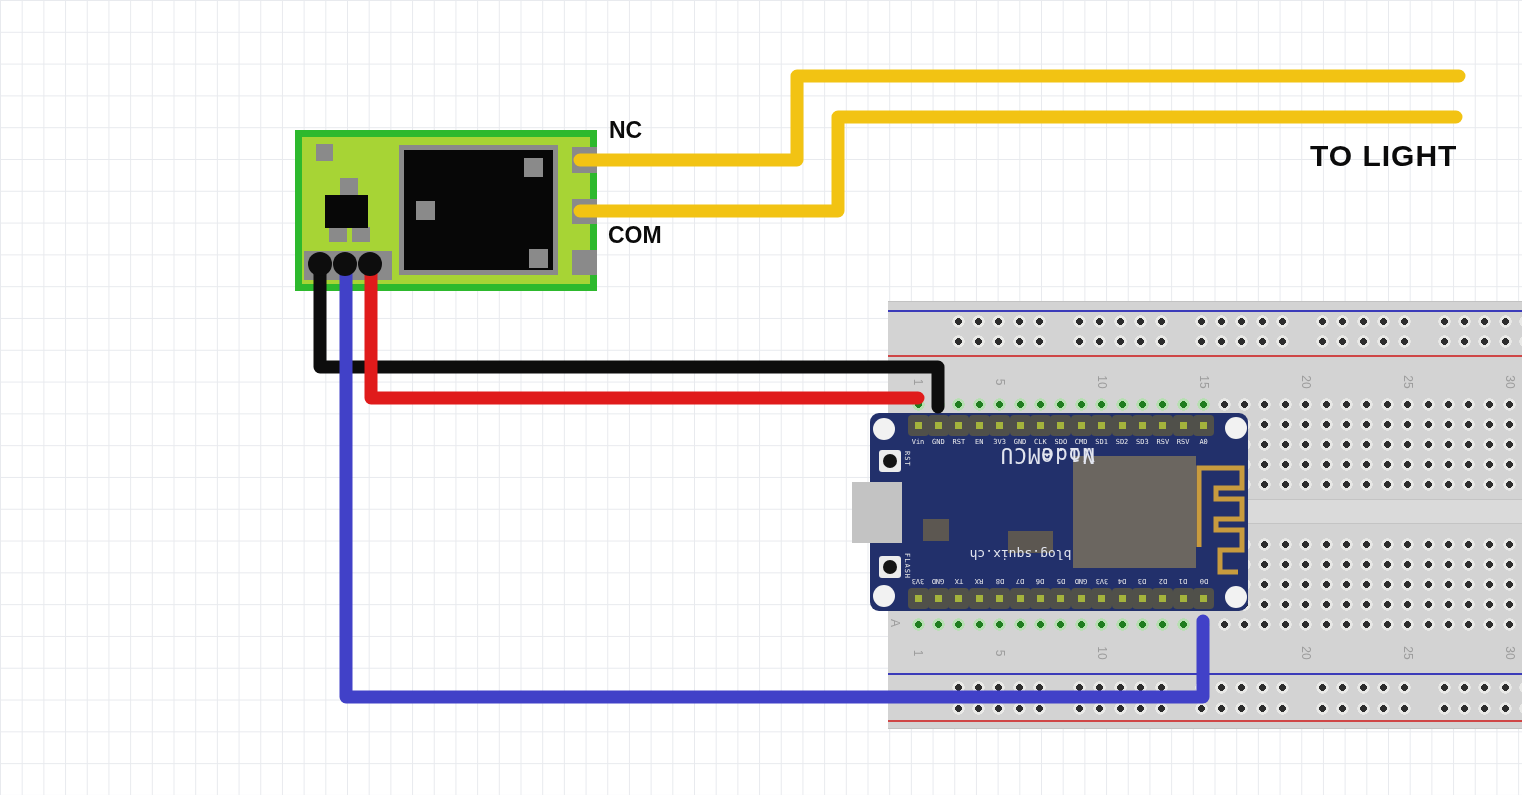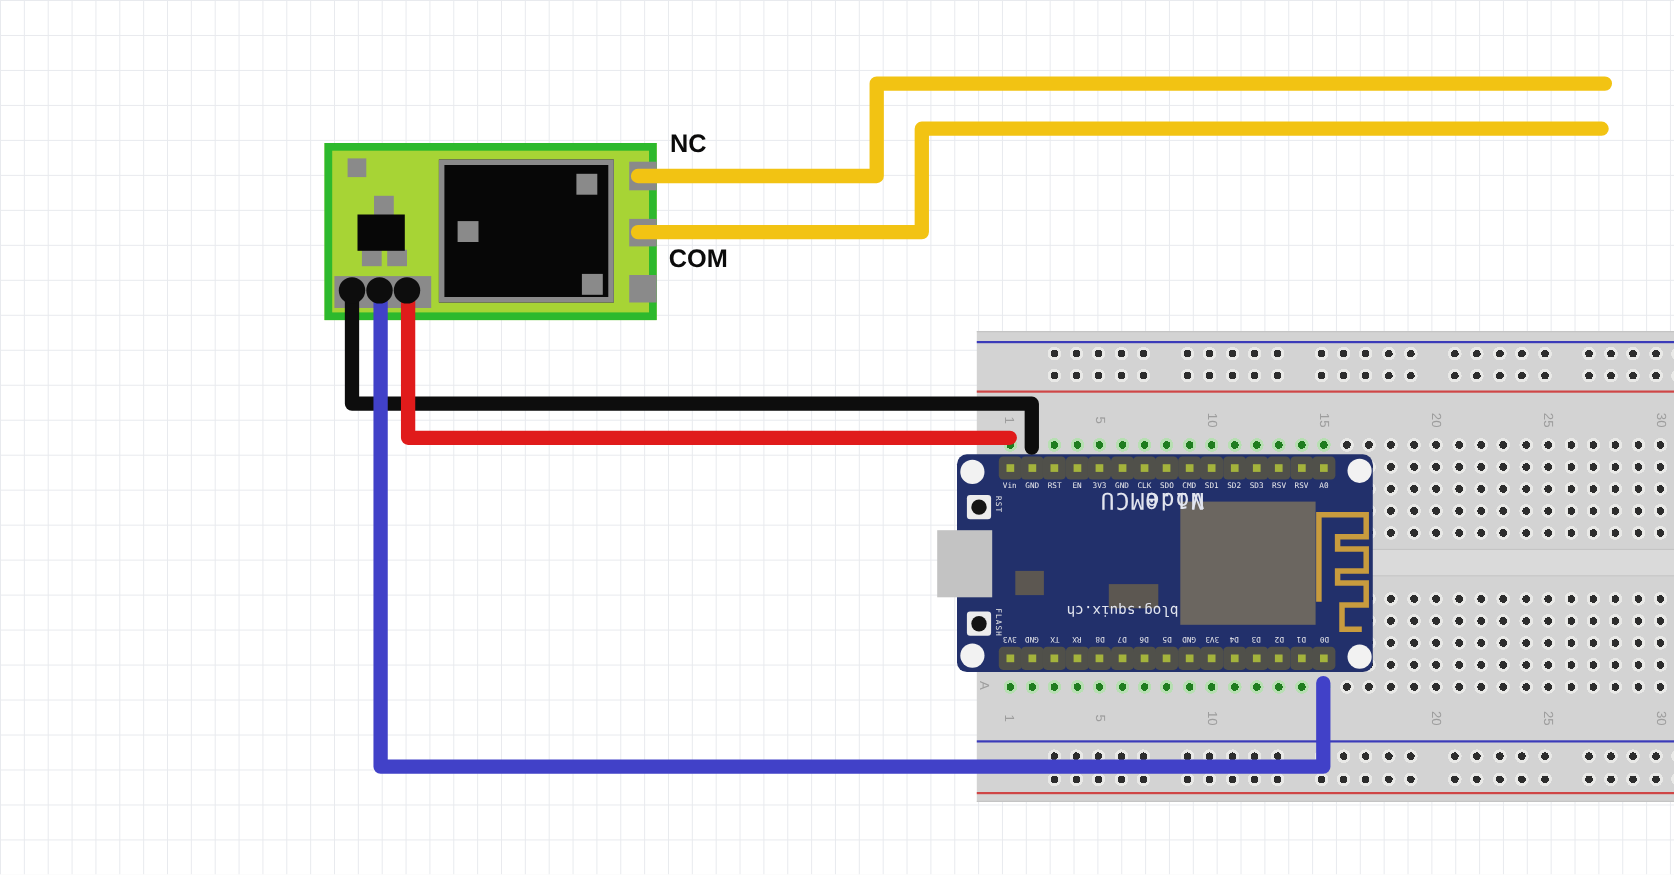--- a/index.html
+++ b/index.html
@@ -608,14 +608,15 @@
       <polyline points="320,263 320,367 938,367 938,407" fill="none" stroke="#0d0d0d" stroke-width="13" stroke-linecap="round" stroke-linejoin="round"></polyline>
       <polyline points="371,263 371,398 918,398" fill="none" stroke="#E01B1B" stroke-width="13" stroke-linecap="round" stroke-linejoin="round"></polyline>
       <polyline points="346,263 346,697 1203,697 1203,621" fill="none" stroke="#4141C8" stroke-width="13" stroke-linecap="round" stroke-linejoin="round"></polyline>
       <circle cx="320" cy="264" r="12" fill="#0d0d0d"></circle>
       <circle cx="345" cy="264" r="12" fill="#0d0d0d"></circle>
       <circle cx="370" cy="264" r="12" fill="#0d0d0d"></circle>
     </svg>
 
   <div class="biglabel lbl-nc">NC</div>
   <div class="biglabel lbl-com">COM</div>
+  <div class="biglabel lbl-light">TO LIGHT</div>
 
 </div>
 
 </body></html>

